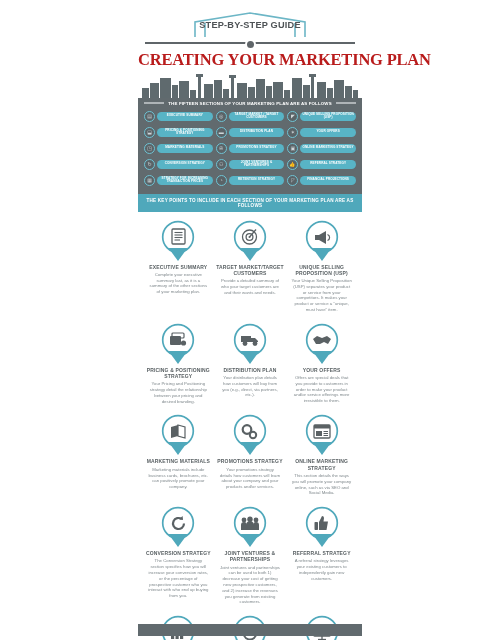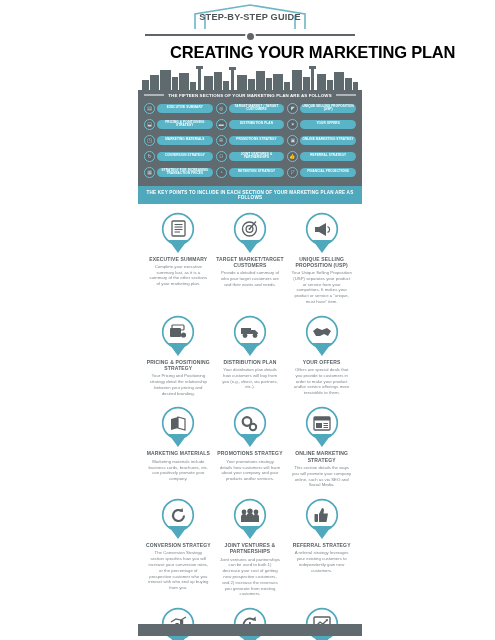--- a/index.html
+++ b/index.html
@@ -10,21 +10,21 @@
     overflow: hidden;
   }
   .page { position: relative; width: 495px; height: 640px; background:#fff; }
 
   .poster {
     position: absolute; left: 138px; top: 0; width: 224px; height: 640px;
     background: #ffffff;
   }
 
   
-  .header { position: relative; width: 224px; }
+  .header { position: relative; width: 224px; padding-top: 8px; }
 
   .roof-wrap { position: relative; height: 34px; }
   .roof {
     position: absolute; left: 50%; transform: translateX(-50%);
     top: 4px; width: 118px; height: 26px;
   }
   .roof-label {
     position: absolute; left: 50%; transform: translateX(-50%);
     top: 12px; width: 112px; text-align: center;
     font-size: 9.2px; font-weight: bold; letter-spacing: .2px;
@@ -35,25 +35,24 @@
     width: 210px; height: 2px; background: #5f6569;
     margin: 0 auto 1px auto;
   }
   .title-knob {
     width: 11px; height: 11px; border-radius: 50%;
     background: #5f6569; margin: -6px auto 2px auto;
     position: relative; z-index: 3;
     border: 2px solid #ffffff;
   }
   .main-title {
-    text-align: center; color: #000000;
+    text-align: center; color: #b91c1c;
     font-size: 16.5px; font-weight: bold; letter-spacing: -0.2px;
     line-height: 1; white-space: nowrap;
-    font-family: Liberation Sans, sans-serif;
-    margin-left: 32px;
+    font-family: Liberation Serif, serif;
   }
 
   
   .skyline { width: 224px; height: 26px; display: block; margin-top: 3px; }
 
   
   .dark-panel {
     width: 224px; background: #616a6e; padding: 3px 6px 7px 6px;
   }
   .banner1 {

